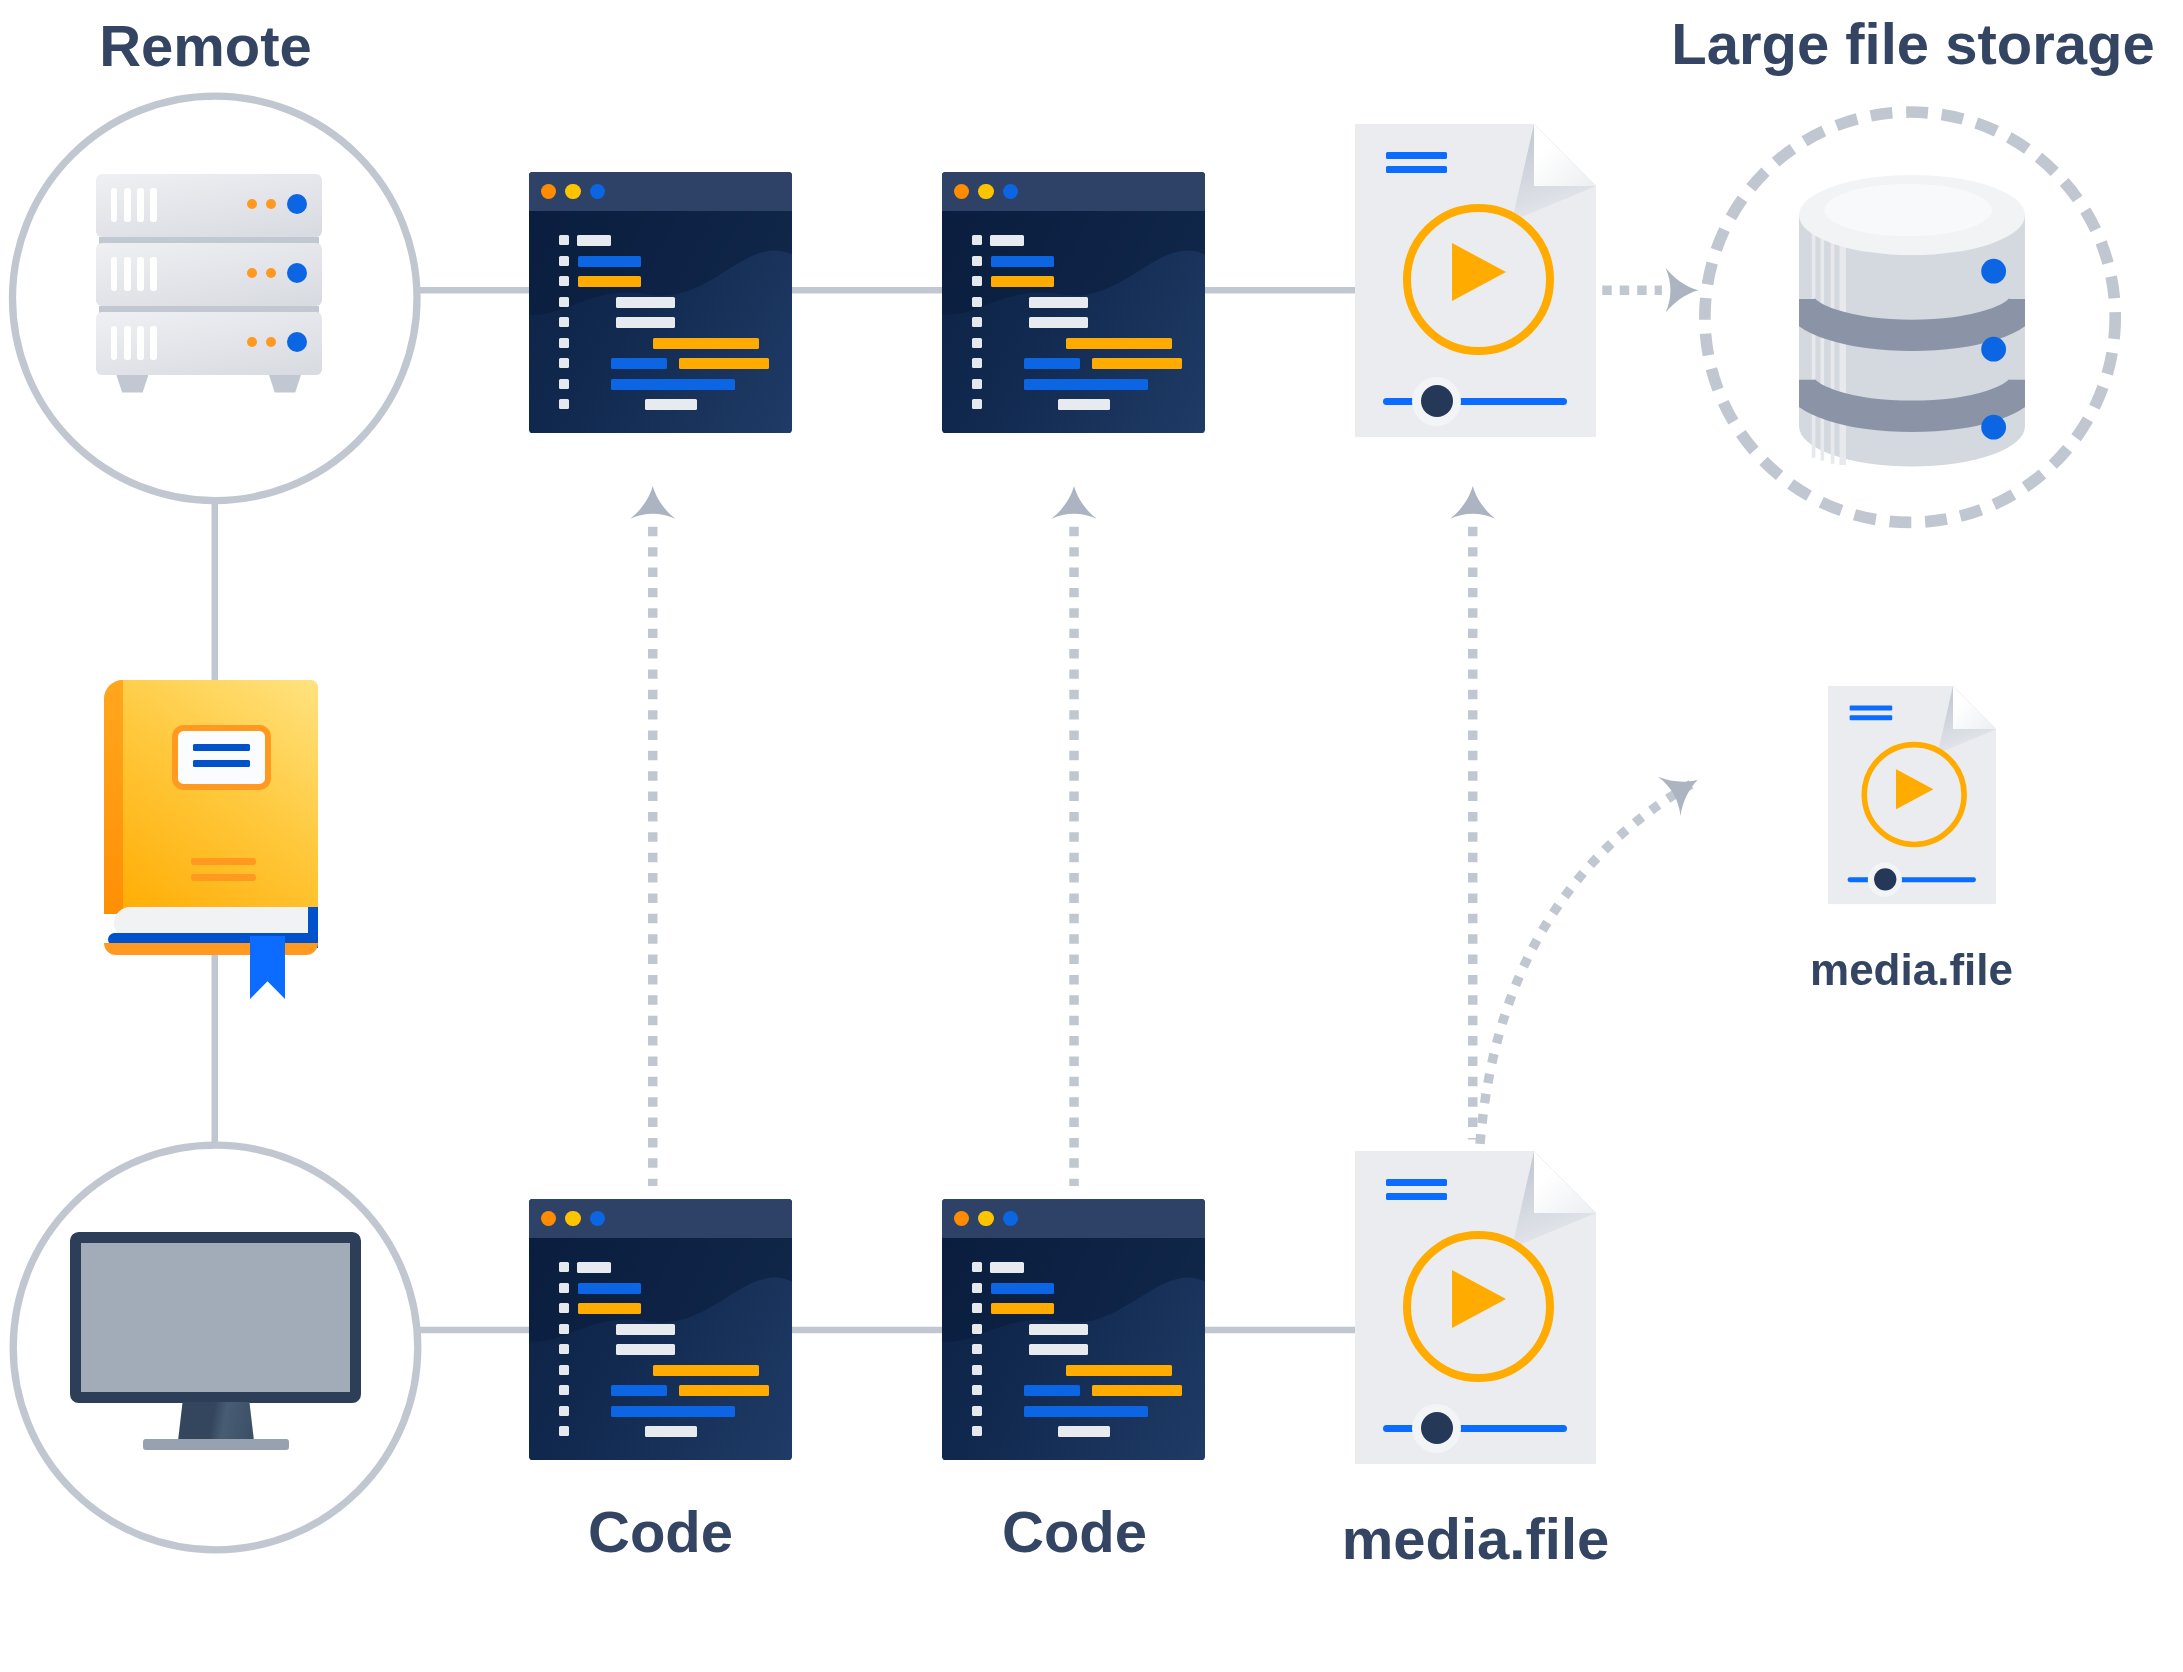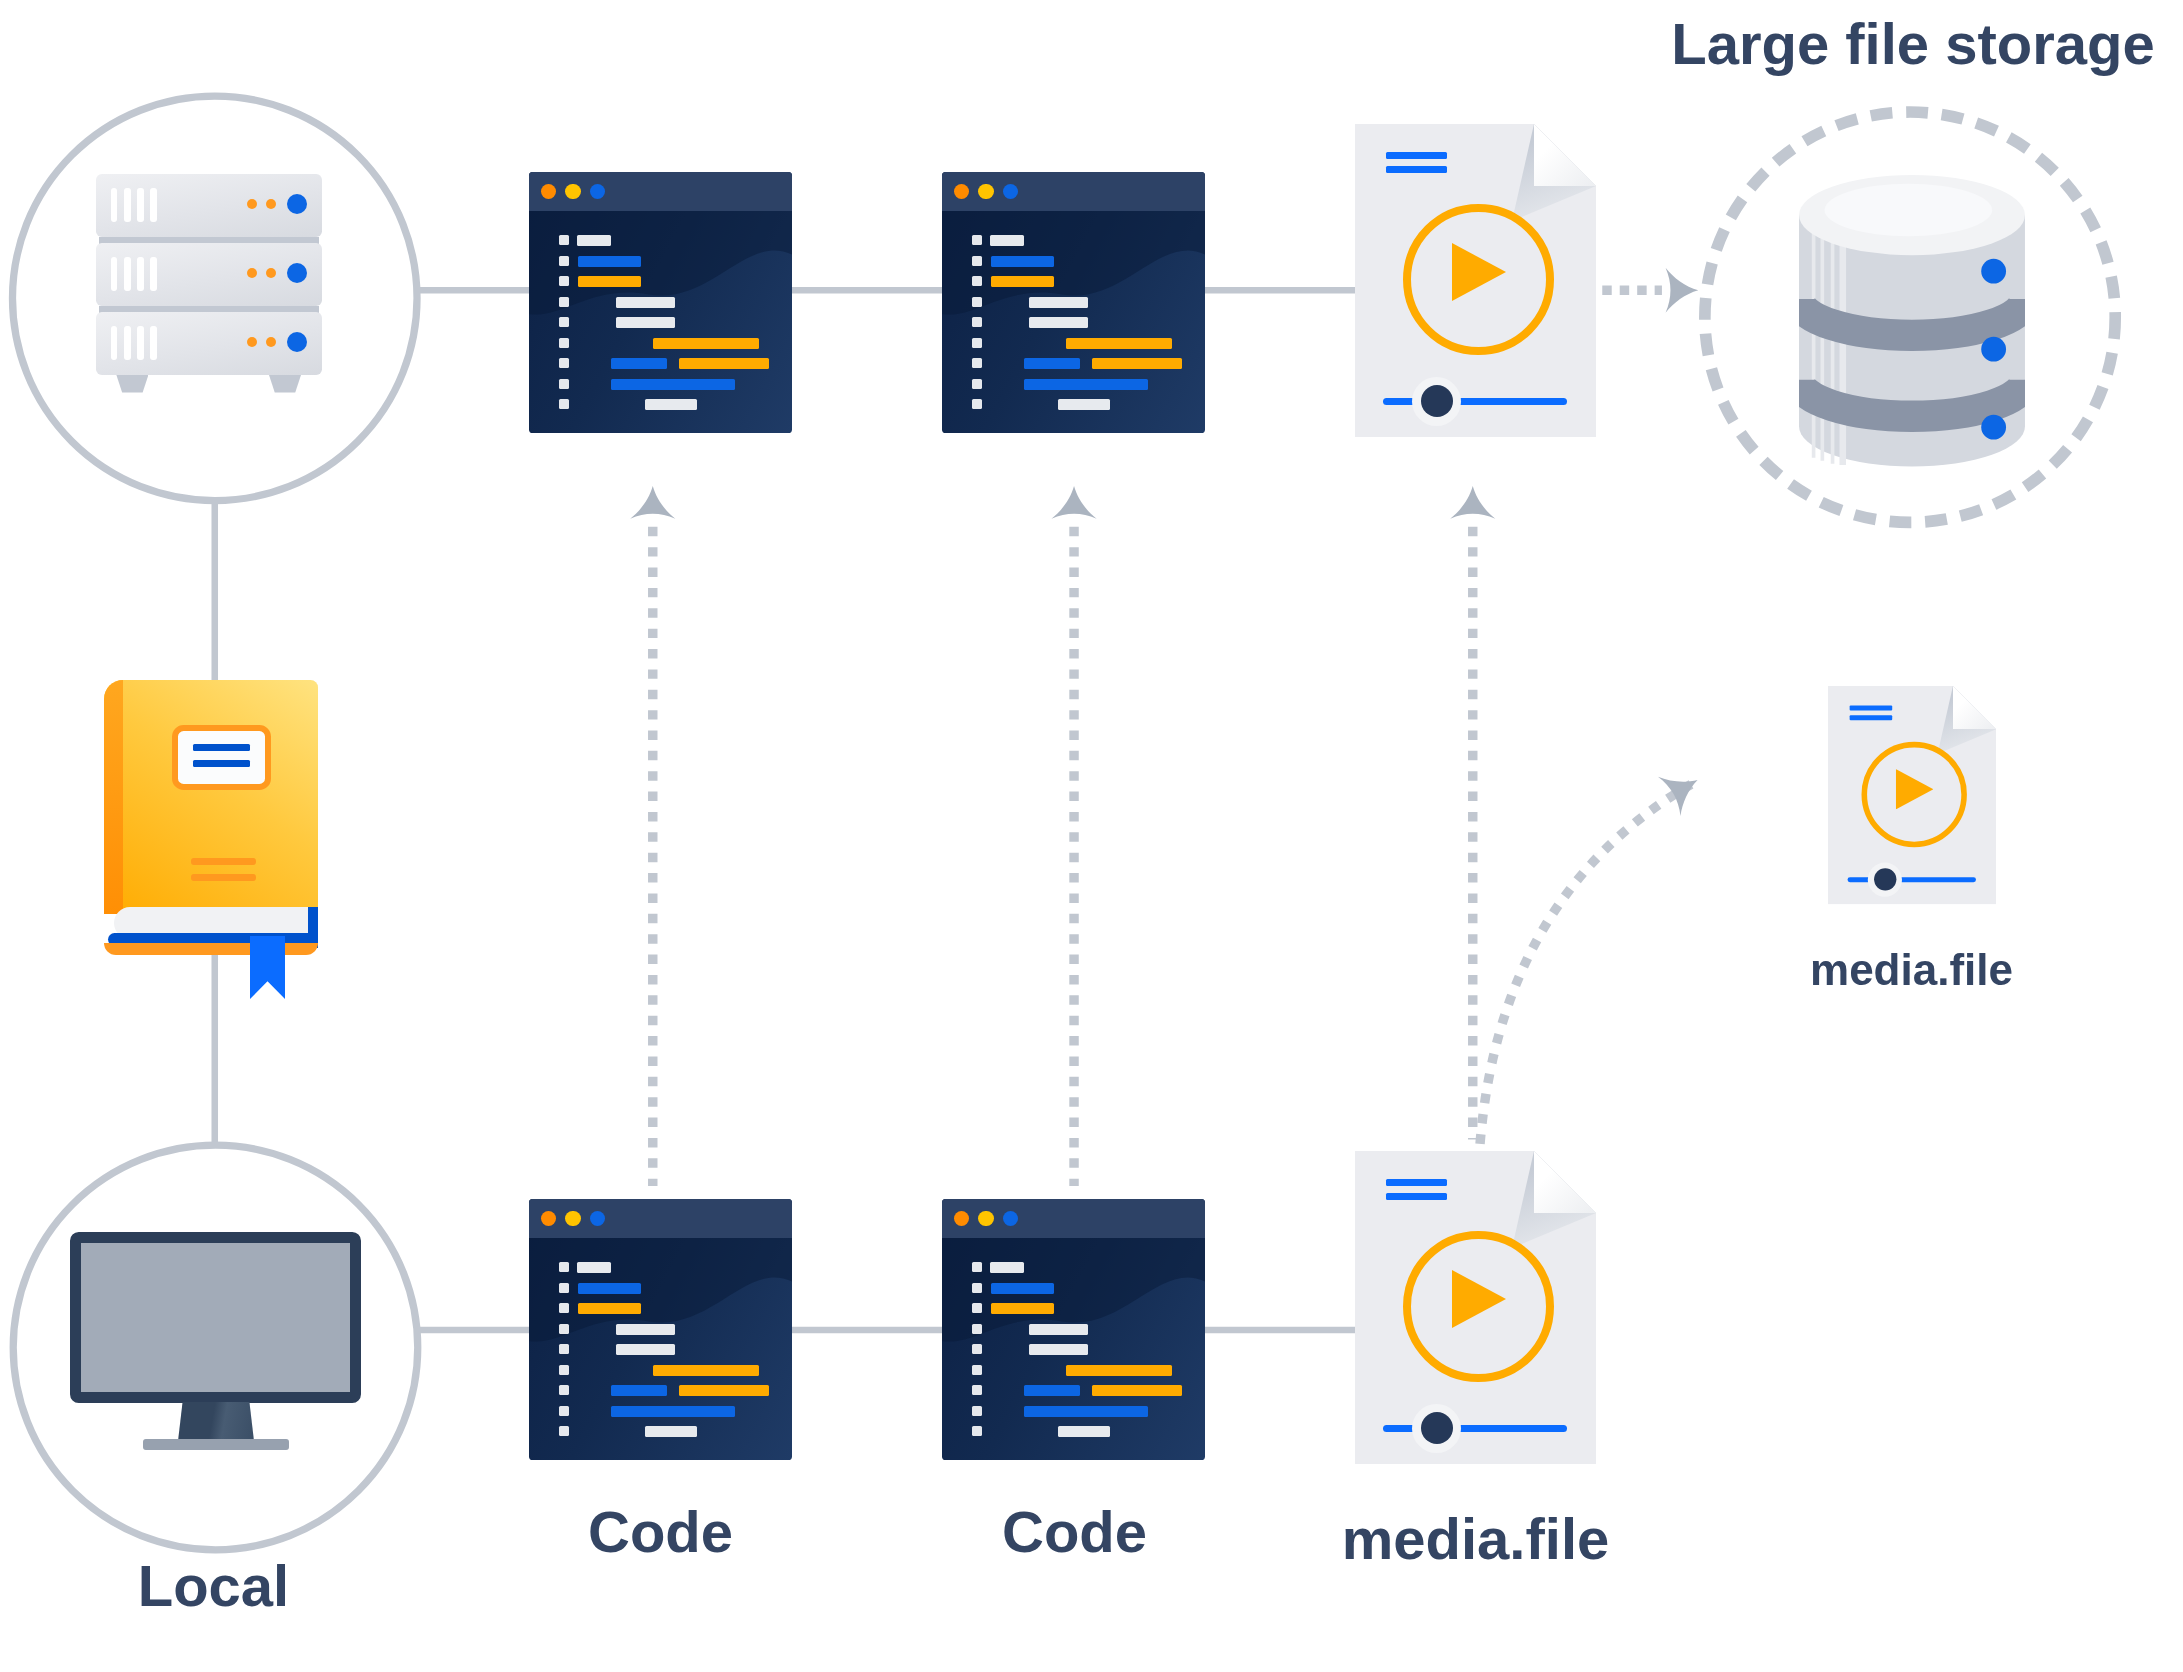--- a/index.html
+++ b/index.html
@@ -96,22 +96,22 @@
 
     <path d="M2034 1572 Q2062 1230 2324 1078" fill="none" stroke="#C1C7D0" stroke-width="13" stroke-dasharray="13 15"></path>
 
     <path d="M0 0 C5 18 17 34 31 45 C10 36 -10 36 -31 45 C-17 34 -5 18 0 0 Z" fill="#ABB4C0" transform="translate(897,668)"></path>
     <path d="M0 0 C5 18 17 34 31 45 C10 36 -10 36 -31 45 C-17 34 -5 18 0 0 Z" fill="#ABB4C0" transform="translate(1476,668)"></path>
     <path d="M0 0 C5 18 17 34 31 45 C10 36 -10 36 -31 45 C-17 34 -5 18 0 0 Z" fill="#ABB4C0" transform="translate(2024,668)"></path>
     <path d="M0 0 C5 18 17 34 31 45 C10 36 -10 36 -31 45 C-17 34 -5 18 0 0 Z" fill="#ABB4C0" transform="translate(2334,399) rotate(90)"></path>
     <path d="M0 0 C5 18 17 34 31 45 C10 36 -10 36 -31 45 C-17 34 -5 18 0 0 Z" fill="#ABB4C0" transform="translate(2333,1072) rotate(60)"></path>
   </svg>
 
+  <div class="biglabel" style="left:60px;top:11.6px;width:291px;">Remote</div>
   <div class="biglabel" style="left:1640px;top:10.2px;width:546px;">Large file storage</div>
-  <div class="biglabel" style="left:68px;top:1552px;width:291px;">Local</div>
   <div class="biglabel" style="left:515px;top:1498px;width:291px;">Code</div>
   <div class="biglabel" style="left:929px;top:1498px;width:291px;">Code</div>
   <div class="biglabel" style="left:1330px;top:1505px;width:291px;">media.file</div>
   <div class="smalllabel" style="left:1766px;top:945px;width:291px;">media.file</div>
 
   <div class="server">
     <div class="srv-unit" style="top:0;">
       <span class="slat" style="left:14.6px;"></span>
         <span class="slat" style="left:28px;"></span>
         <span class="slat" style="left:41px;"></span>

